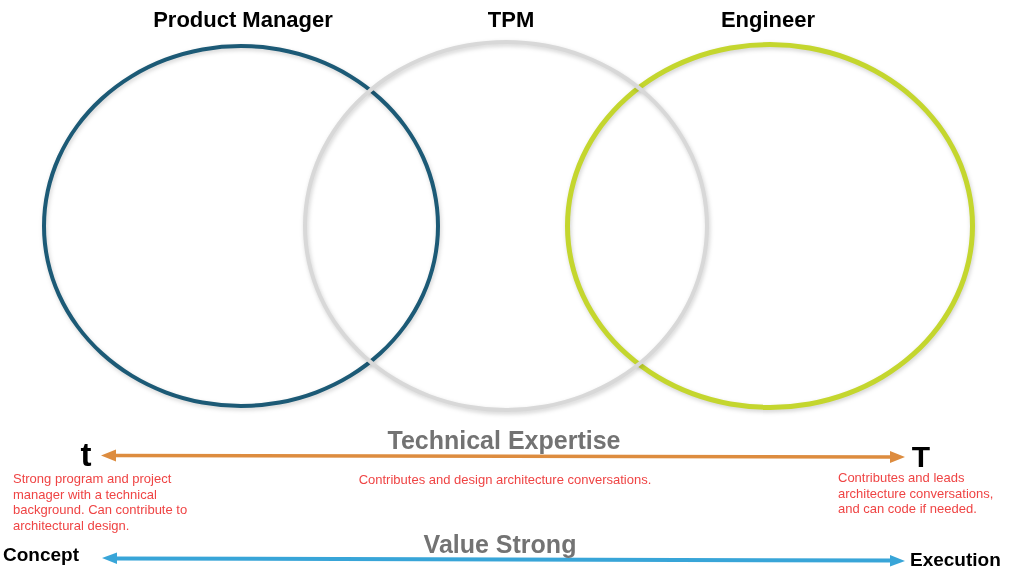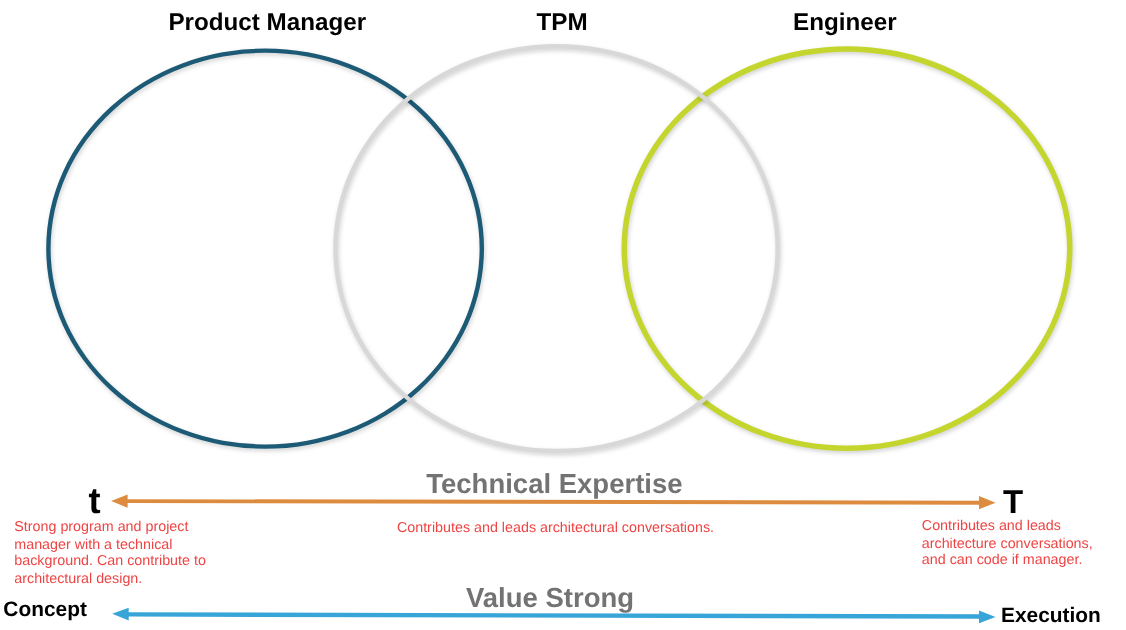--- a/index.html
+++ b/index.html
@@ -77,22 +77,22 @@
 
   <div class="circle-title" id="title-pm">Product Manager</div>
   <div class="circle-title" id="title-tpm">TPM</div>
   <div class="circle-title" id="title-eng">Engineer</div>
 
   <div class="axis-title" id="tech-title">Technical Expertise</div>
   <div class="marker" id="marker-t">t</div>
   <div class="marker" id="marker-T">T</div>
 
   <div class="note" id="note-left">Strong program and project manager with a technical background. Can contribute to architectural design.</div>
-  <div class="note" id="note-center">Contributes and leads architectural conversations.</div>
-  <div class="note" id="note-right">Contributes and leads architecture conversations, and can code if manager.</div>
+  <div class="note" id="note-center">Contributes and design architecture conversations.</div>
+  <div class="note" id="note-right">Contributes and leads architecture conversations, and can code if needed.</div>
 
   <div class="axis-title" id="value-title">Value Strong</div>
   <div class="endpoint-label" id="label-concept">Concept</div>
   <div class="endpoint-label" id="label-execution">Execution</div>
 
   <svg id="arrow-layer" viewBox="0 0 1024 573" xmlns="http://www.w3.org/2000/svg">
 
     <g>
       <line x1="113" y1="455.5" x2="893" y2="457" stroke-width="3.5" stroke="#dd8c3f"></line>
       <polygon points="101,455.5 116,449.5 116,461.5" fill="#dd8c3f"></polygon>

